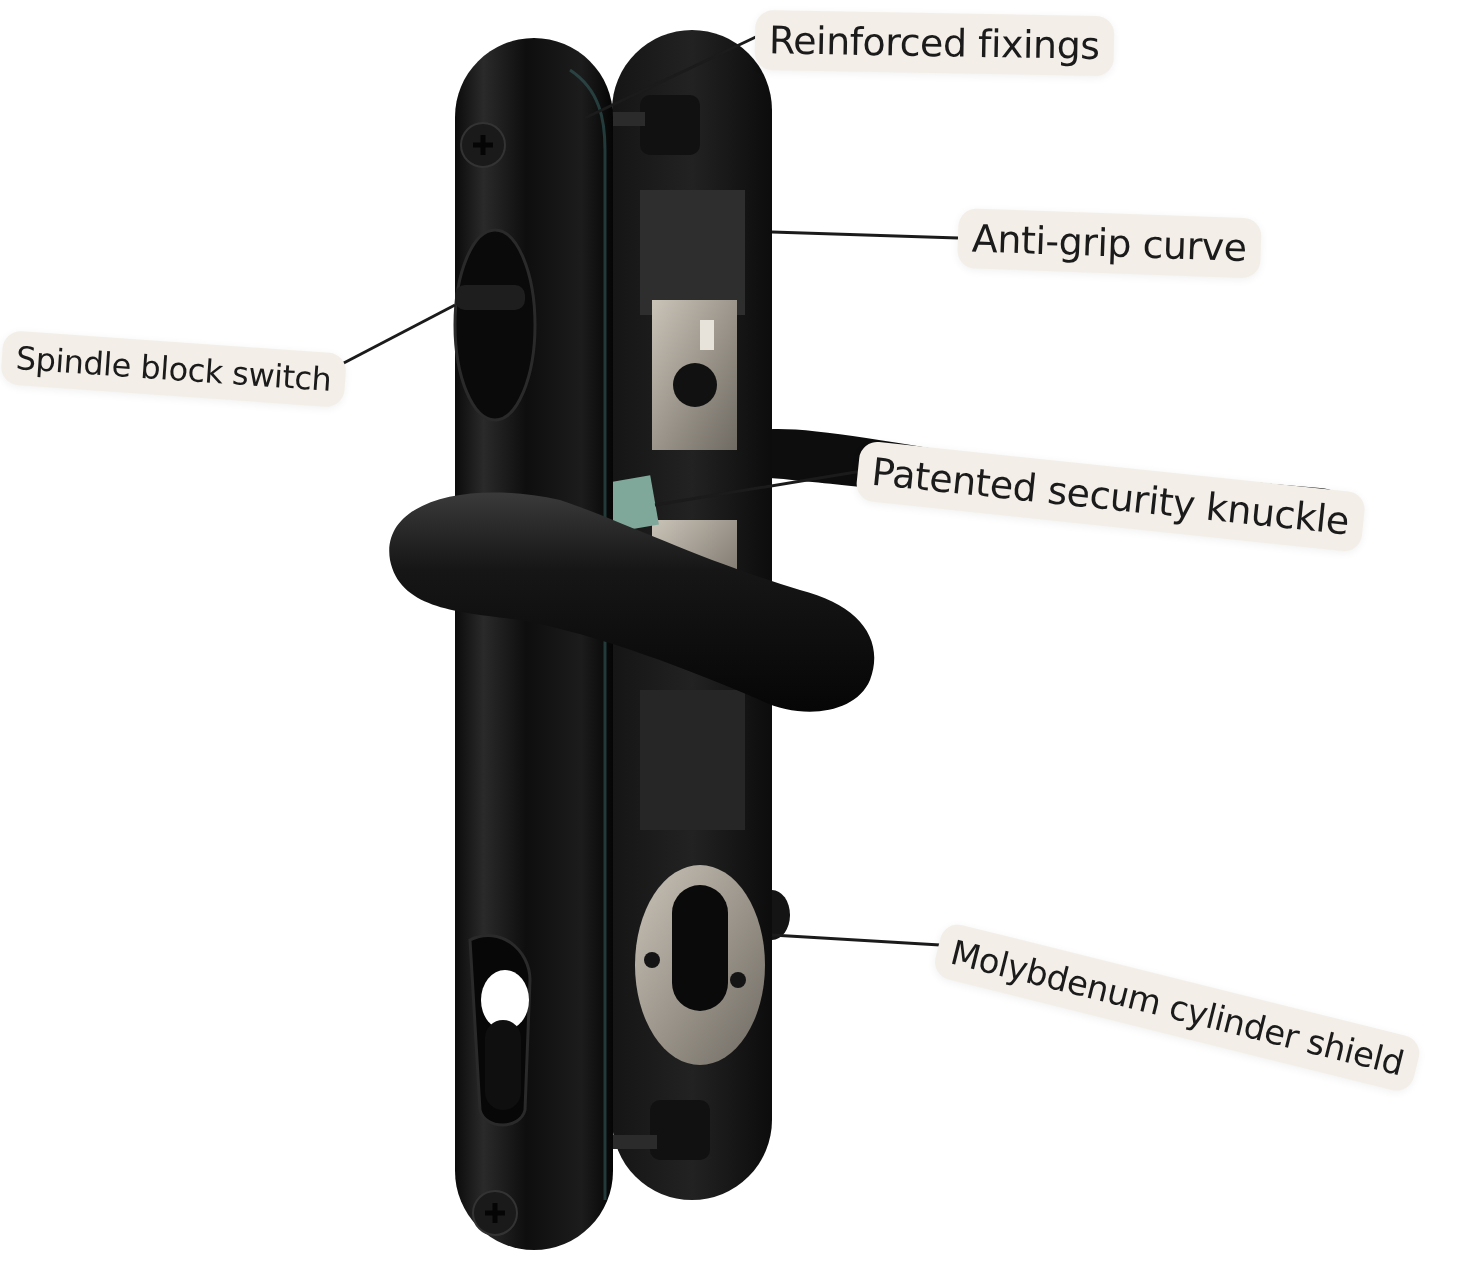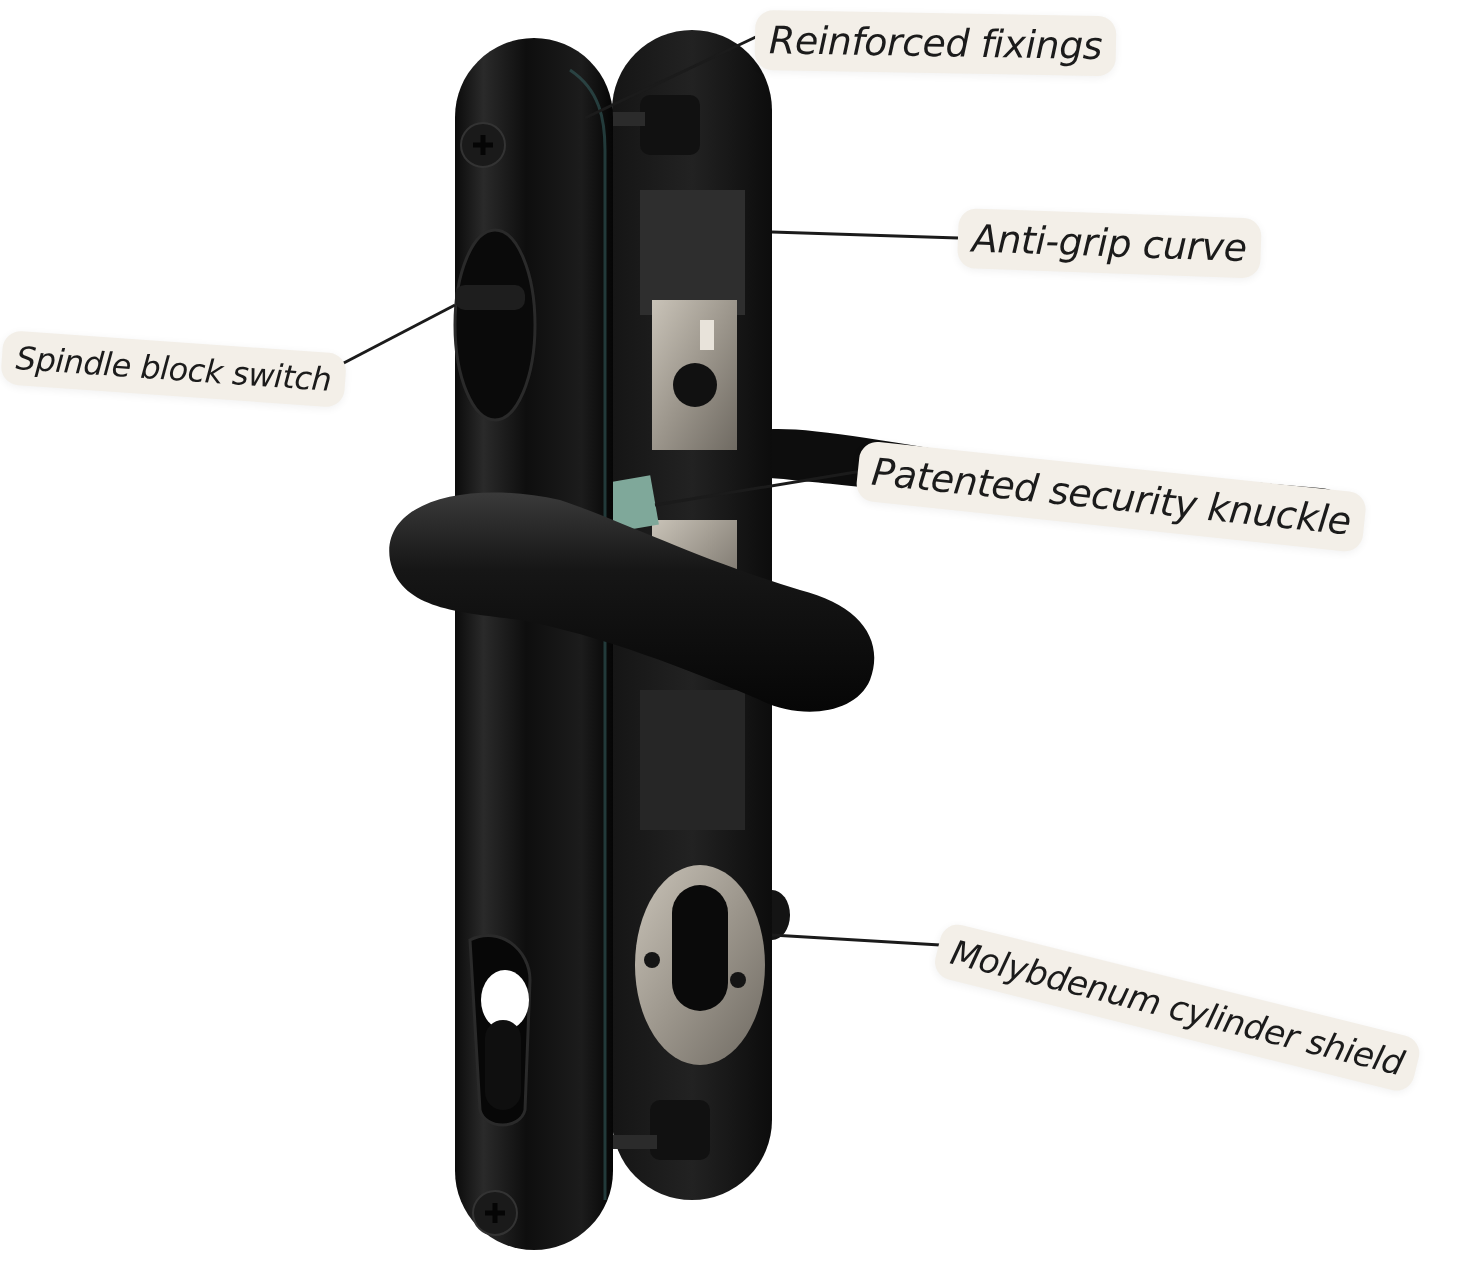--- a/index.html
+++ b/index.html
@@ -3,21 +3,20 @@
 <meta charset="utf-8">
 <style>
   html, body { margin: 0; padding: 0; background: #ffffff; }
   #stage {
     position: relative;
     width: 1461px;
     height: 1283px;
     overflow: hidden;
     background: #ffffff;
     font-family: "DejaVu Sans", sans-serif;
-    font-style: italic;
   }
   svg.art { position: absolute; left: 0; top: 0; }
   .label {
     position: absolute;
     background: #f3efe8;
     color: #1b1b1b;
     border-radius: 18px;
     padding: 8px 14px;
     font-family: "DejaVu Sans", sans-serif;
     font-size: 38px;

